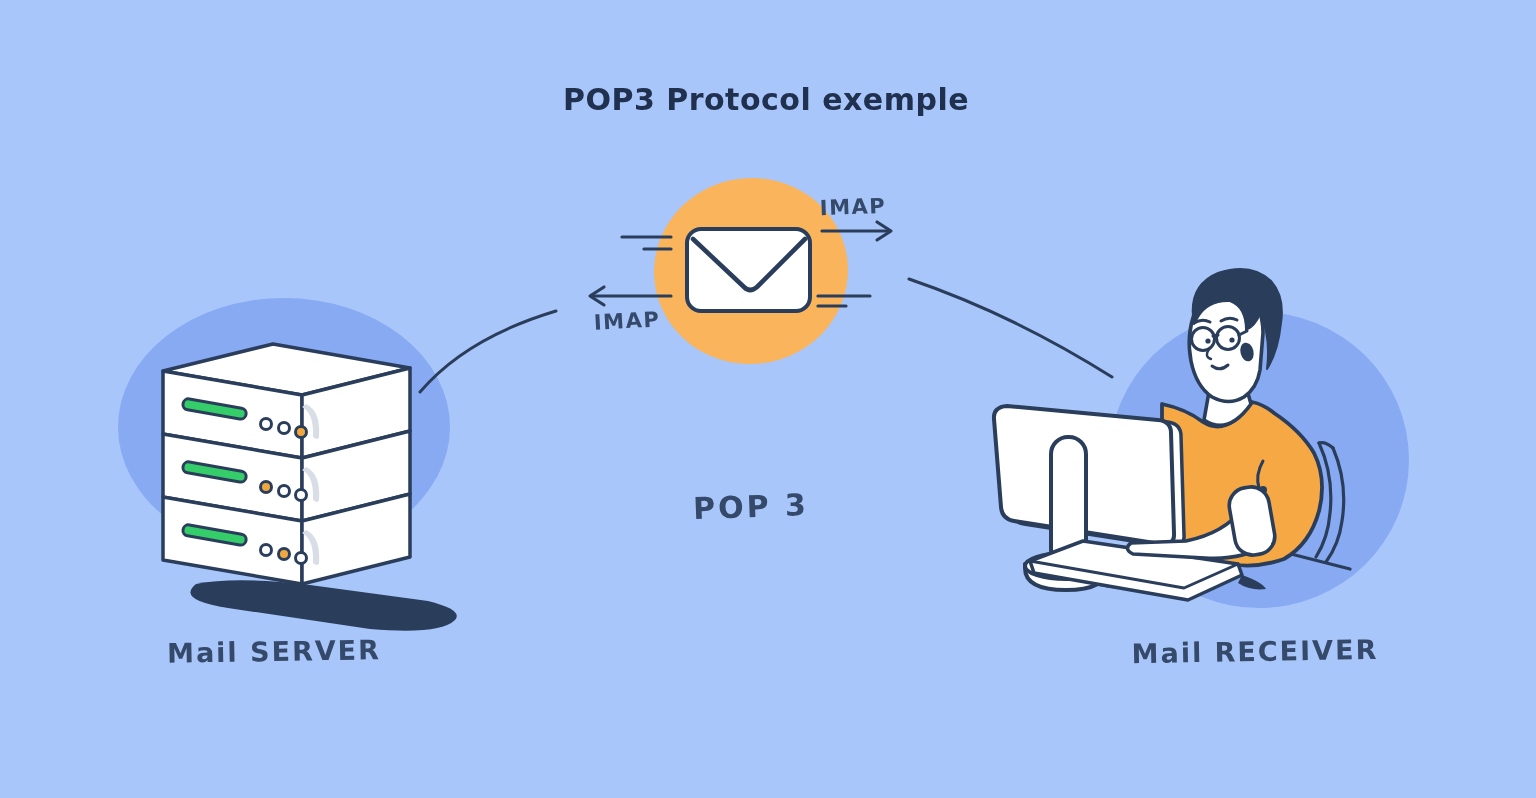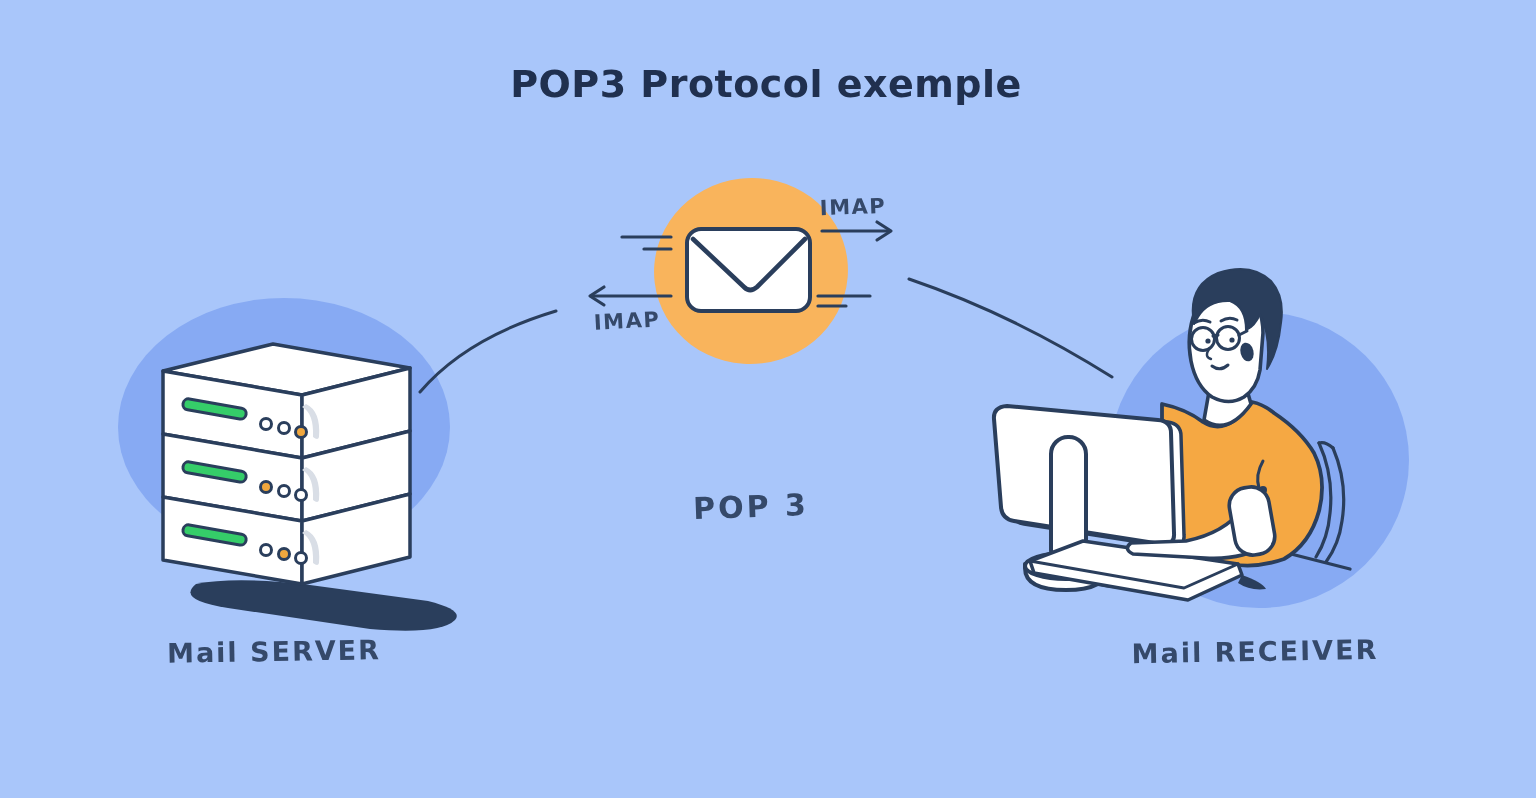--- a/index.html
+++ b/index.html
@@ -3,22 +3,23 @@
 <meta charset="utf-8">
 <style>
   html,body{margin:0;padding:0;background:#a9c6fa;}
   #canvas{
     position:relative;width:1536px;height:798px;overflow:hidden;
     background:#a9c6fa;font-family:"DejaVu Sans","Liberation Sans",sans-serif;
   }
   #art{position:absolute;left:0;top:0;width:1536px;height:798px;}
   .txt{position:absolute;color:#35496a;font-weight:700;white-space:nowrap;}
   .title{
-    color:#20304f;font-size:38px;font-weight:800;letter-spacing:.5px;
+    color:#20304f;font-size:30px;font-weight:800;letter-spacing:.5px;
     transform:translateX(-50%);
+    margin-top:20px;
   }
   .hand{transform:translateX(-50%) rotate(-2deg);letter-spacing:2px;}
   .imap{font-size:21px;letter-spacing:1.5px;}
   .pop3{font-size:30px;letter-spacing:3px;}
   .place-label{font-size:27px;letter-spacing:2px;transform:translateX(-50%) rotate(-1deg);}
 </style>
 </head>
 <body>
 
 <div id="canvas">

